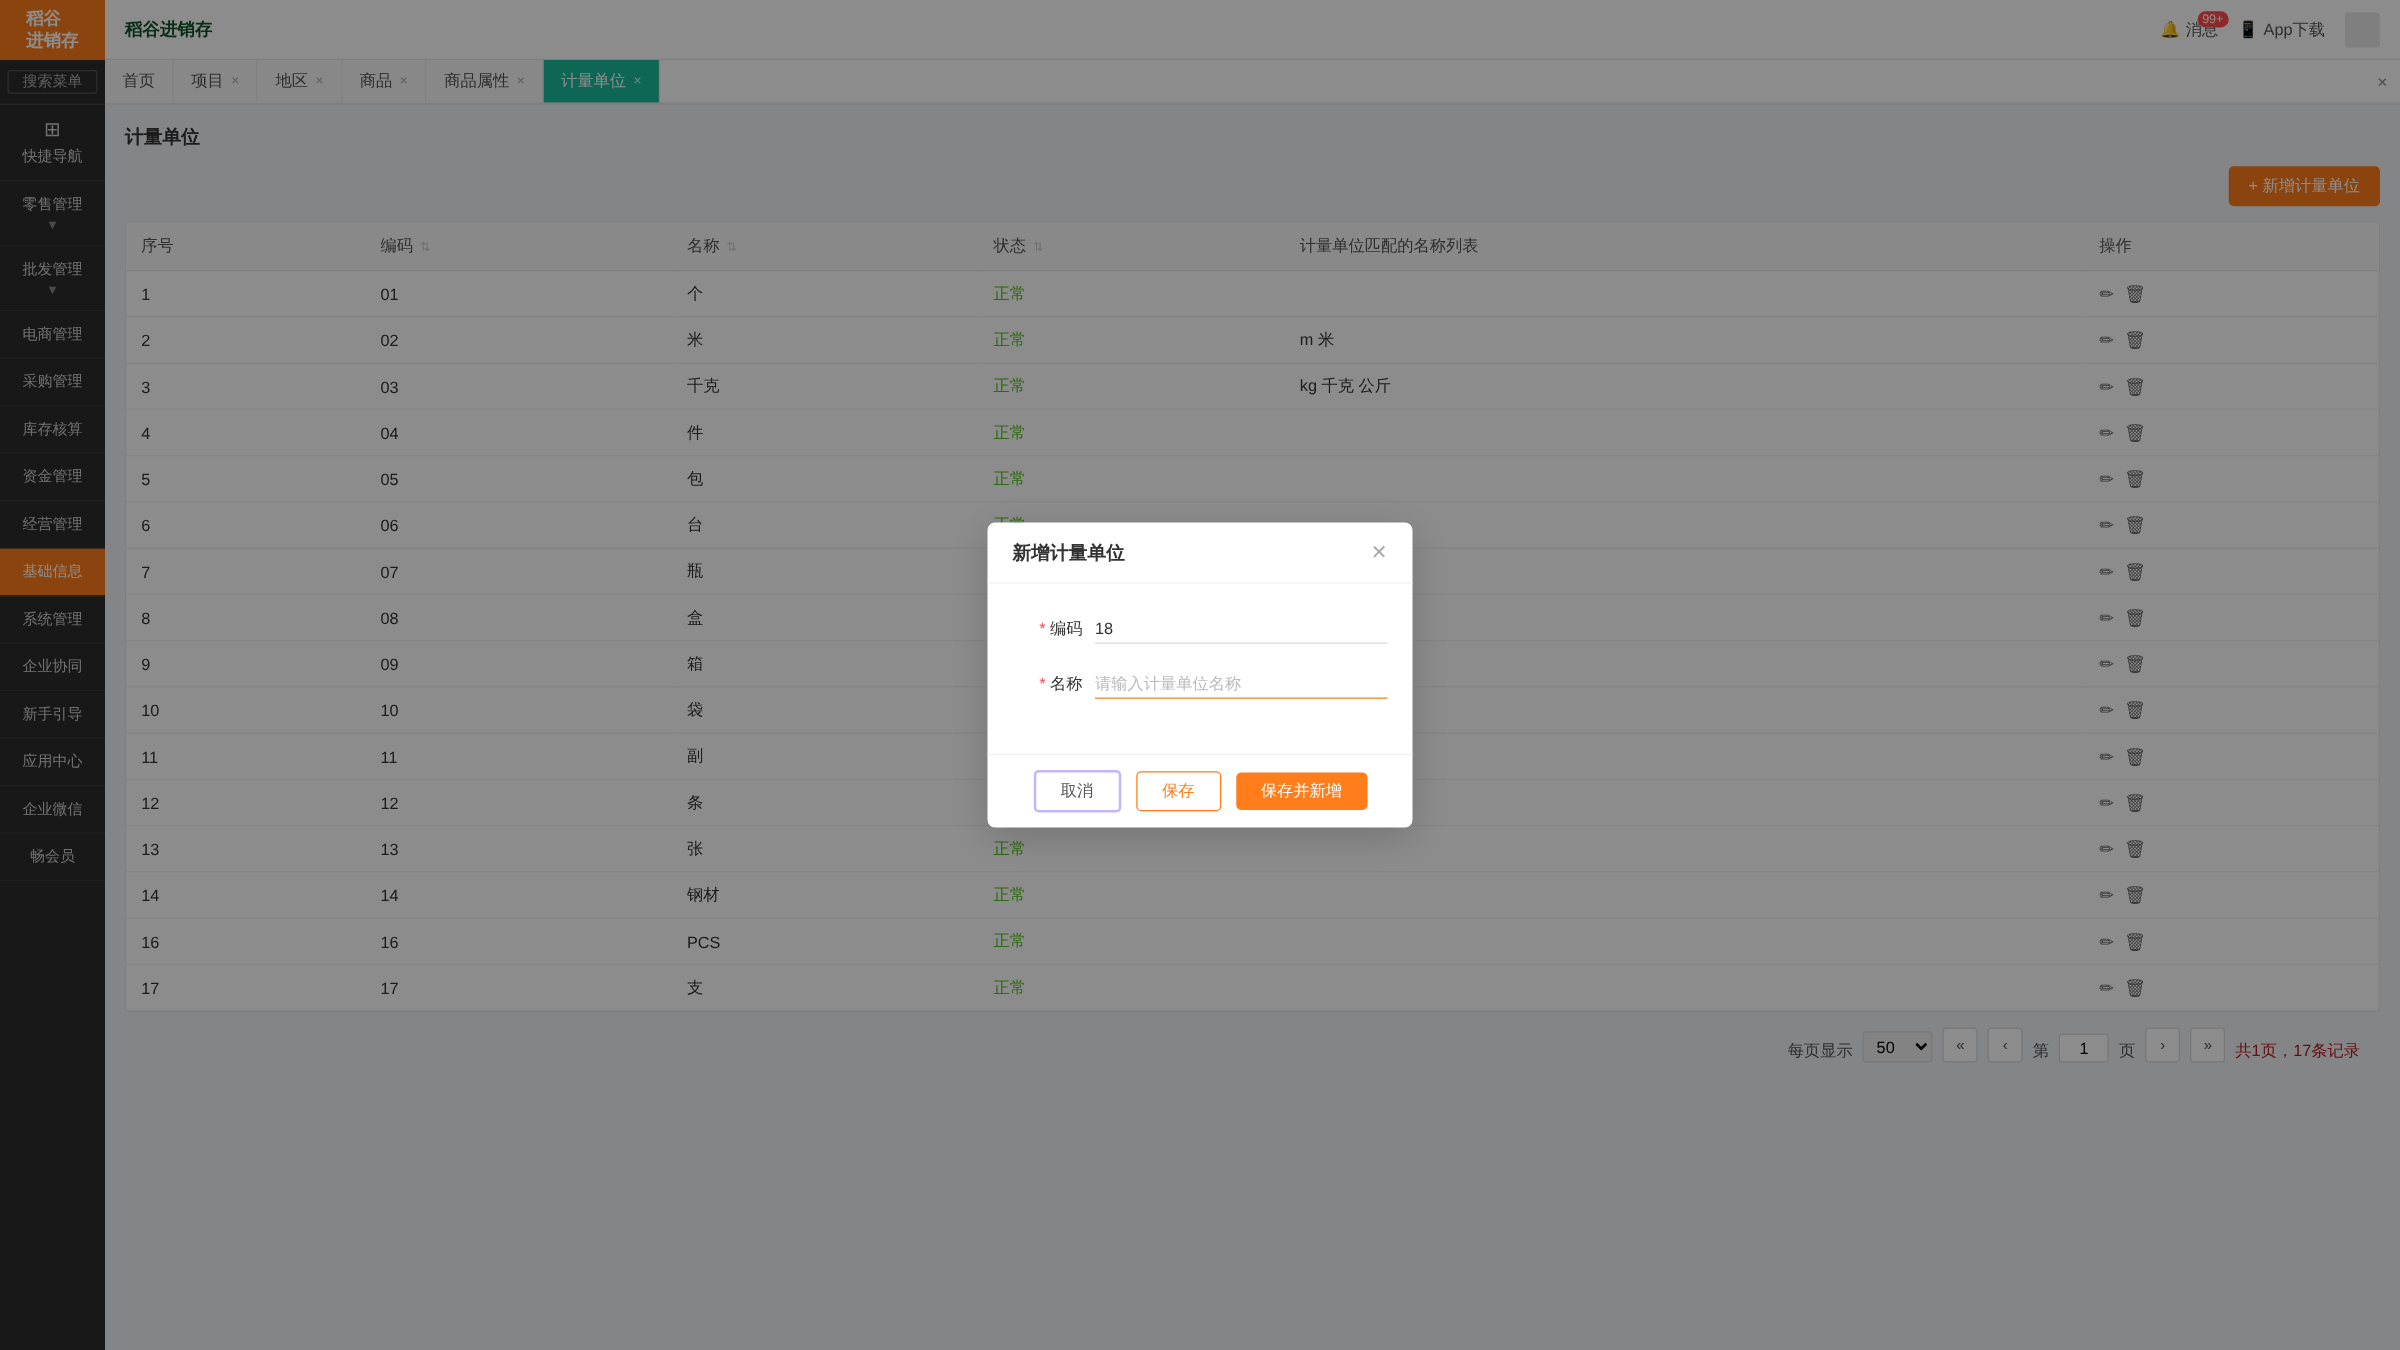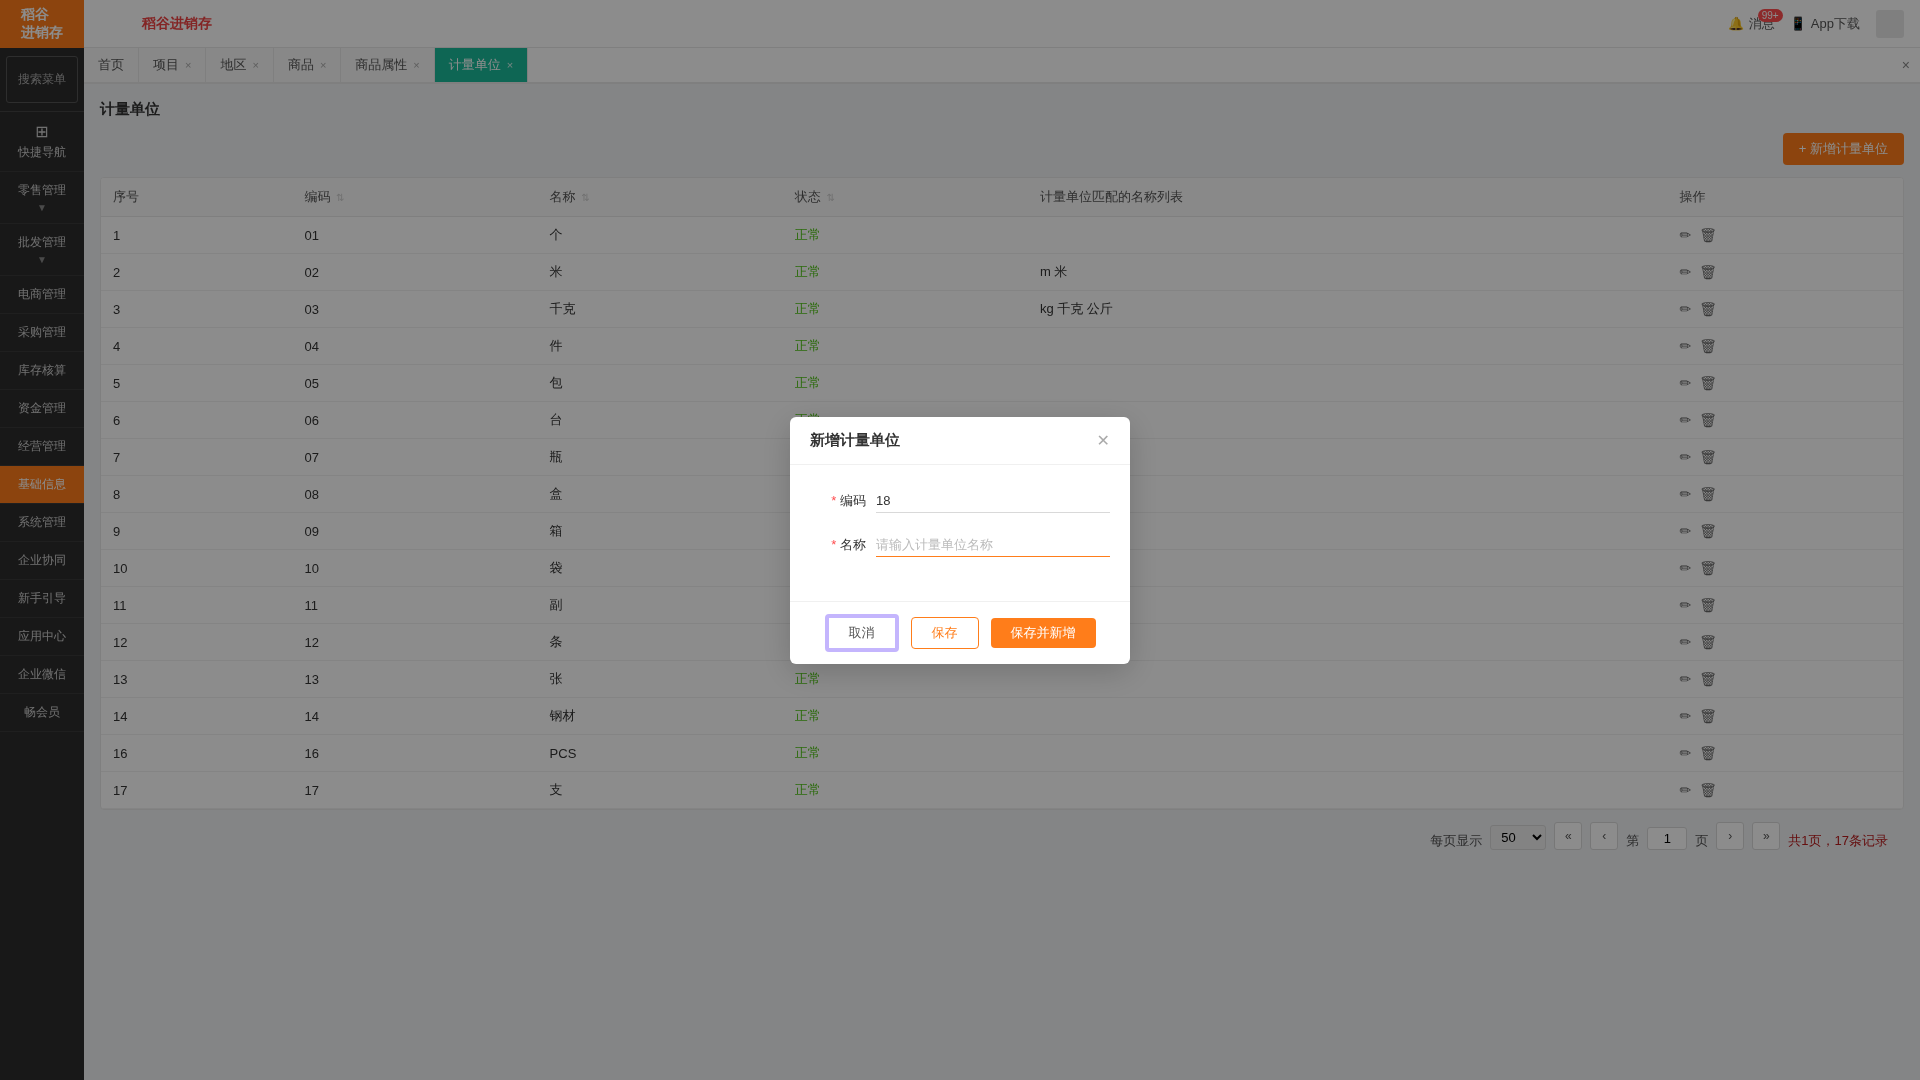--- a/index.html
+++ b/index.html
@@ -3,33 +3,33 @@
   <meta charset="utf-8">
   <style>
     * { margin: 0; padding: 0; box-sizing: border-box; }
     body { font-family: "Microsoft YaHei", "PingFang SC", sans-serif; font-size: 13px; background: #f0f2f5; width: 1920px; height: 1080px; overflow: hidden; display: flex; }
 
     
     .sidebar { width: 84px; background: #2d2d2d; height: 1080px; display: flex; flex-direction: column; align-items: center; flex-shrink: 0; }
     .sidebar-logo { width: 100%; padding: 10px 8px; background: #ff7d1a; display: flex; align-items: center; justify-content: center; height: 48px; }
     .sidebar-logo-text { color: white; font-size: 14px; font-weight: bold; }
     .sidebar-search { width: 100%; padding: 8px 6px; border-bottom: 1px solid #444; }
-    .sidebar-search-btn { width: 100%; padding: 14px 0; background: transparent; border: 1px solid #555; color: #aaa; font-size: 12px; cursor: pointer; border-radius: 3px; }
+    .sidebar-search-btn { width: 100%; padding: 0 0; background: transparent; border: 1px solid #555; color: #aaa; font-size: 12px; cursor: pointer; border-radius: 3px; }
     .sidebar-nav-item { width: 100%; padding: 10px 4px; text-align: center; color: #ccc; cursor: pointer; font-size: 12px; display: flex; flex-direction: column; align-items: center; gap: 3px; border-bottom: 1px solid #3a3a3a; }
     .sidebar-nav-item.active { background: #ff7d1a; color: white; }
     .sidebar-nav-item .nav-icon { font-size: 16px; }
     .sidebar-nav-arrow { font-size: 10px; color: #888; }
 
     
     .main { flex: 1; display: flex; flex-direction: column; height: 1080px; }
 
     
     .topbar { height: 48px; background: #fff; display: flex; align-items: center; justify-content: space-between; padding: 0 16px; border-bottom: 1px solid #e8e8e8; flex-shrink: 0; }
     .topbar-left { display: flex; align-items: center; gap: 8px; }
-    .topbar-brand { font-size: 14px; color: #ef4444; font-weight: bold; margin-left: 42px; }
+    .topbar-brand { font-size: 14px; color: #14532d; font-weight: bold; }
     .topbar-right { display: flex; align-items: center; gap: 16px; }
     .topbar-notice { display: flex; align-items: center; gap: 4px; color: #555; font-size: 13px; position: relative; }
     .topbar-badge { position: absolute; top: -6px; right: -8px; background: #ff4d4f; color: white; font-size: 10px; border-radius: 8px; padding: 1px 4px; min-width: 16px; text-align: center; }
     .topbar-app { display: flex; align-items: center; gap: 4px; color: #555; font-size: 13px; }
     .topbar-avatar { width: 28px; height: 28px; background: #e8e8e8; border-radius: 3px; }
 
     
     .tabbar { height: 36px; background: #fff; display: flex; align-items: center; padding: 0; border-bottom: 2px solid #e8e8e8; flex-shrink: 0; overflow: hidden; }
     .tab-item { height: 36px; padding: 0 14px; display: flex; align-items: center; gap: 6px; font-size: 13px; color: #555; cursor: pointer; border-right: 1px solid #e8e8e8; white-space: nowrap; background: #f7f7f7; }
     .tab-item.active { background: #1bba9a; color: white; }
@@ -71,21 +71,21 @@
     .modal-title { font-size: 15px; font-weight: bold; color: #333; }
     .modal-close { cursor: pointer; color: #aaa; font-size: 16px; background: none; border: none; }
     .modal-body { padding: 24px 20px; }
     .form-item { display: flex; align-items: center; margin-bottom: 20px; }
     .form-label { width: 56px; text-align: right; color: #333; font-size: 13px; margin-right: 10px; flex-shrink: 0; }
     .form-label::before { content: "* "; color: #ff4d4f; }
     .form-input { flex: 1; border: none; border-bottom: 1px solid #d9d9d9; padding: 4px 0; font-size: 13px; outline: none; color: #333; }
     .form-input.focused { border-bottom: 1px solid #ff7d1a; }
     .form-input::placeholder { color: #bbb; }
     .modal-footer { padding: 12px 20px; border-top: 1px solid #f0f0f0; display: flex; align-items: center; justify-content: center; gap: 12px; }
-    .btn-cancel { padding: 6px 20px; border: 4px solid #c4b5fd; background: white; border-radius: 4px; font-size: 13px; cursor: pointer; color: #555; }
+    .btn-cancel { padding: 6px 20px; border: 2px solid #c4b5fd; background: white; border-radius: 4px; font-size: 13px; cursor: pointer; color: #555; }
     .btn-save { padding: 6px 20px; border: none; background: white; border: 1px solid #ff7d1a; color: #ff7d1a; border-radius: 4px; font-size: 13px; cursor: pointer; }
     .btn-save-new { padding: 6px 20px; border: none; background: #ff7d1a; color: white; border-radius: 4px; font-size: 13px; cursor: pointer; }
   </style>
 </head>
 <body>
 
 <div class="sidebar">
   <div class="sidebar-logo">
     <span class="sidebar-logo-text">稻谷<br>进销存</span>
   </div>

